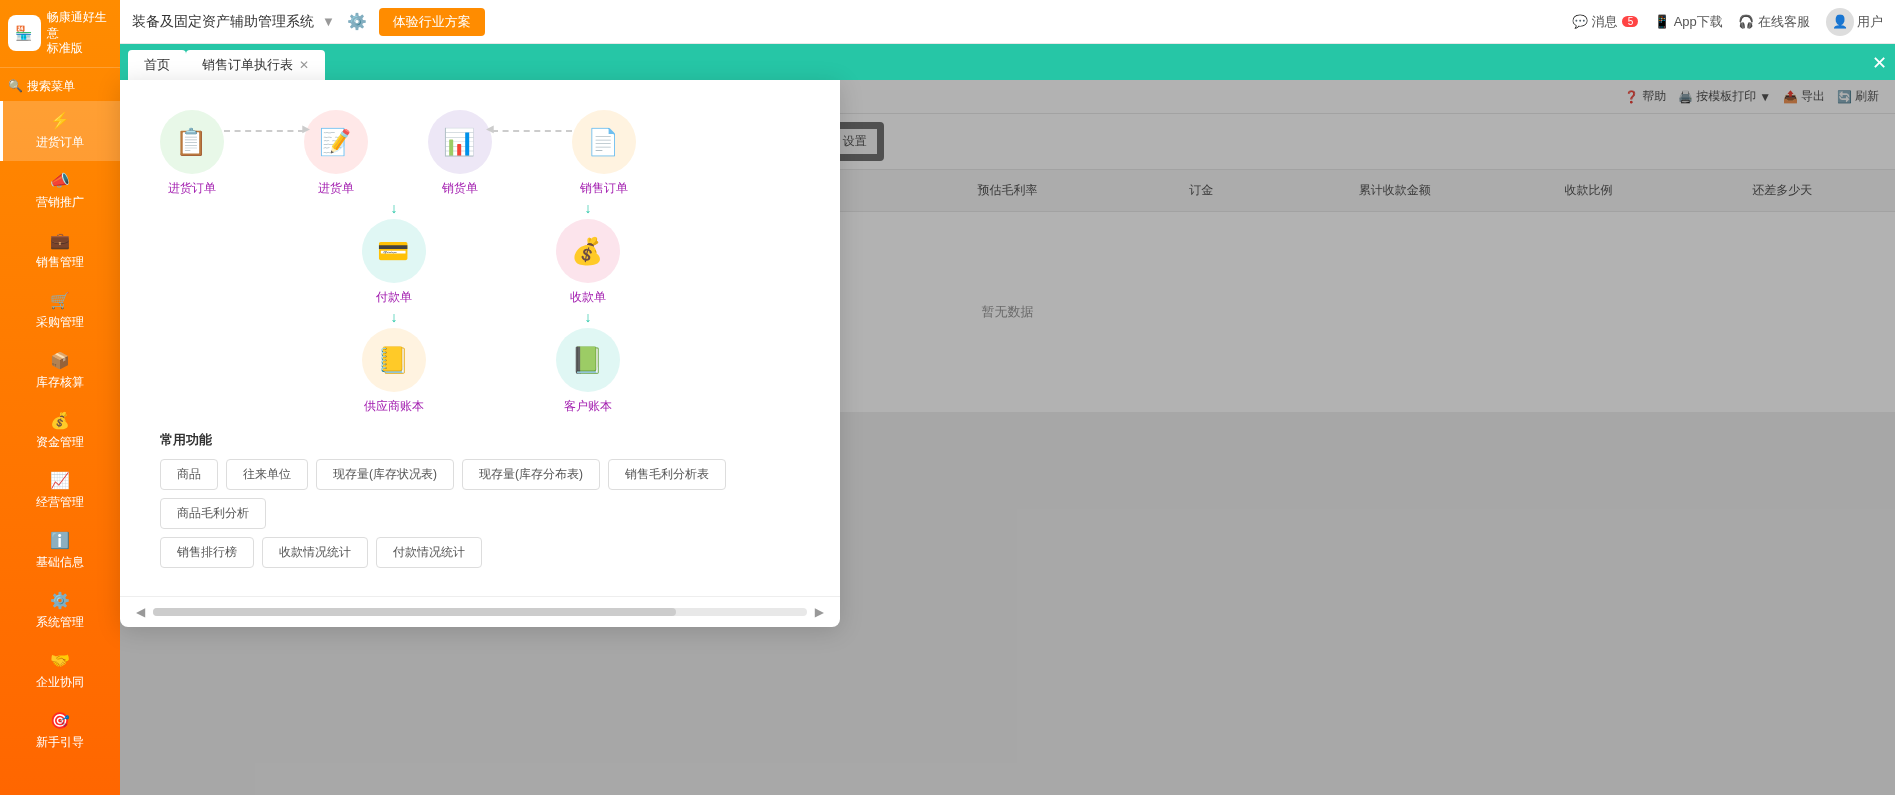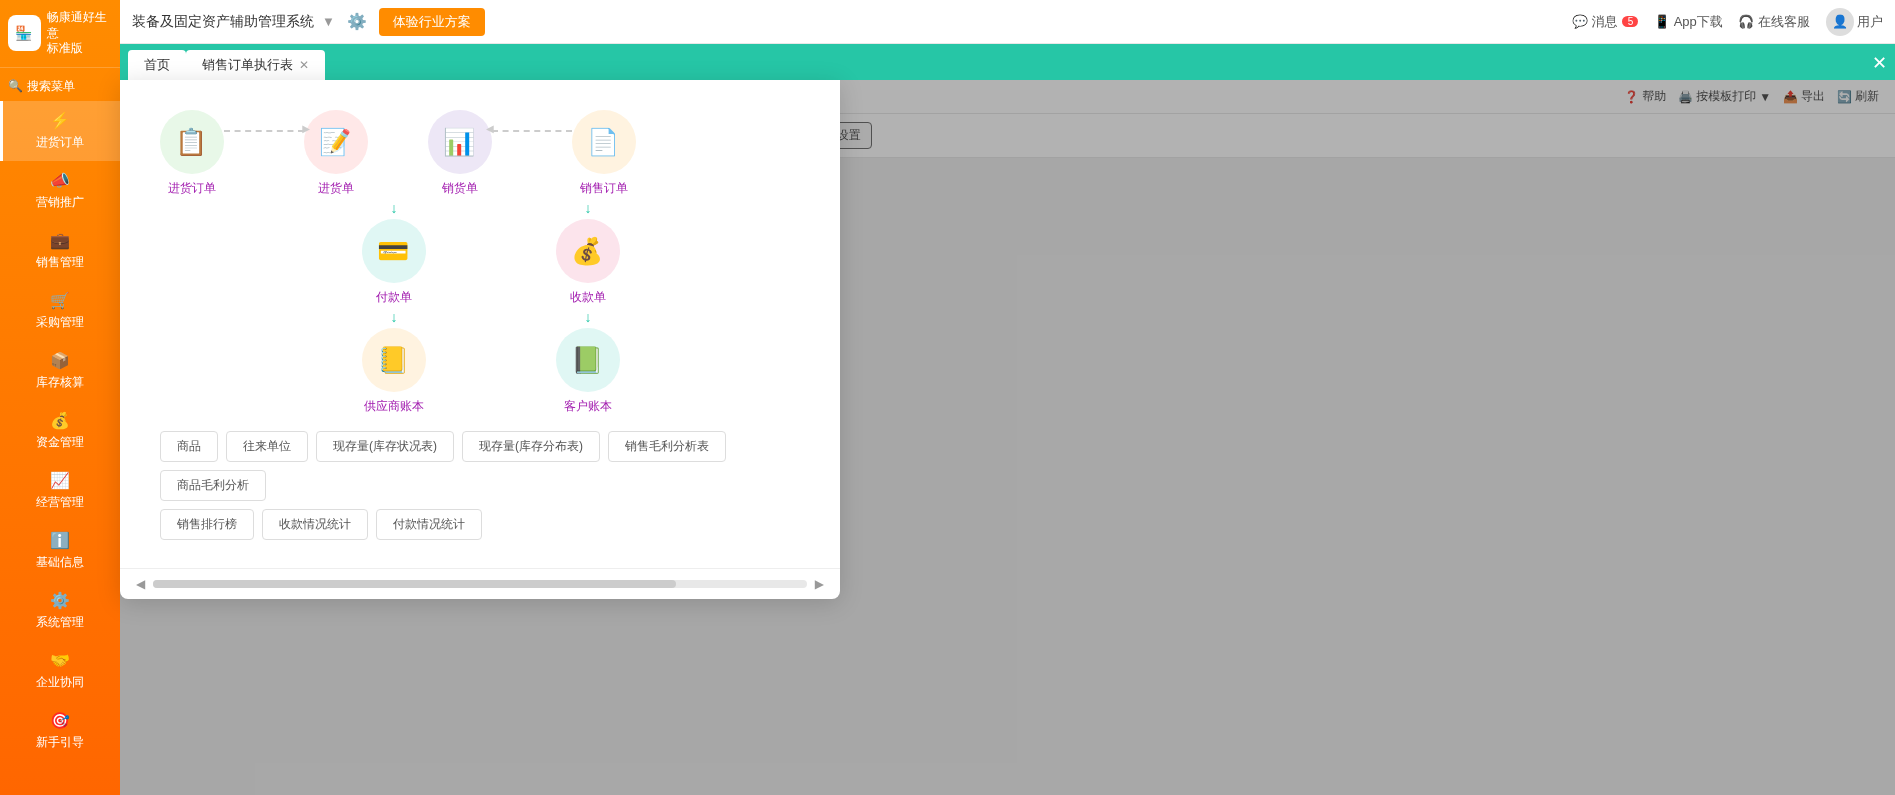--- a/index.html
+++ b/index.html
@@ -106,21 +106,21 @@
       border: 1px solid #ddd; border-radius: 4px; padding: 4px 8px;
       font-size: 12px; color: #999; width: 160px; cursor: pointer;
     }
     .filter-label { font-size: 12px; color: #555; }
     .more-conditions { font-size: 12px; color: #26c6a6; cursor: pointer; }
     .query-btn {
       background: #ff8c00; color: white; border: none; border-radius: 4px;
       padding: 4px 16px; cursor: pointer; font-size: 13px;
     }
     .settings-btn {
-      background: #f5f5f5; border: 1px solid #737373; border-radius: 4px;
+      background: #f5f5f5; border: 7px solid #737373; border-radius: 4px;
       padding: 4px 10px; cursor: pointer; font-size: 12px; color: #555;
     }
 
     
     .table-header {
       background: #f7f7f7; display: flex; border-bottom: 1px solid #e8e8e8;
       padding: 8px 16px; gap: 0;
     }
     .th {
       font-size: 12px; color: #555; padding: 4px 8px; text-align: center;
@@ -340,21 +340,35 @@
       <option value="">全部</option>
       <option value="1">待执行</option>
       <option value="2">执行中</option>
       <option value="3">已完成</option>
     </select>
     <span class="more-conditions">更多条件</span>
     <button class="query-btn">查询</button>
     <button class="settings-btn">设置</button>
   </div>
 
-
+  <div class="table-header">
+    <div class="th">品</div>
+    <div class="th">商品</div>
+    <div class="th">金额</div>
+    <div class="th">预估毛利</div>
+    <div class="th">预估毛利率</div>
+    <div class="th">订金</div>
+    <div class="th">累计收款金额</div>
+    <div class="th">收款比例</div>
+    <div class="th">还差多少天</div>
+  </div>
+
+  <div class="no-data">
+    <span>暂无数据</span>
+  </div>
 </div>
 
 <div class="overlay">
   <div class="popup">
     <div class="popup-content">
 
       <div style="display:flex; align-items:flex-start; gap:0; margin-bottom:0;">
 
         <div style="display:flex; flex-direction:column; align-items:center; gap:8px;">
           <div style="display:flex; align-items:flex-start; gap:0;">
@@ -449,20 +463,21 @@
           <div class="flow-node">
             <div class="flow-circle circle-teal">
               <span style="font-size:26px;">📗</span>
             </div>
             <span class="flow-label">客户账本</span>
           </div>
         </div>
       </div>
 
       <div class="common-functions">
+        <div class="common-title">常用功能</div>
         <div class="btn-grid">
           <button class="func-btn">商品</button>
           <button class="func-btn">往来单位</button>
           <button class="func-btn">现存量(库存状况表)</button>
           <button class="func-btn">现存量(库存分布表)</button>
           <button class="func-btn">销售毛利分析表</button>
           <button class="func-btn">商品毛利分析</button>
         </div>
         <div class="btn-grid">
           <button class="func-btn">销售排行榜</button>

